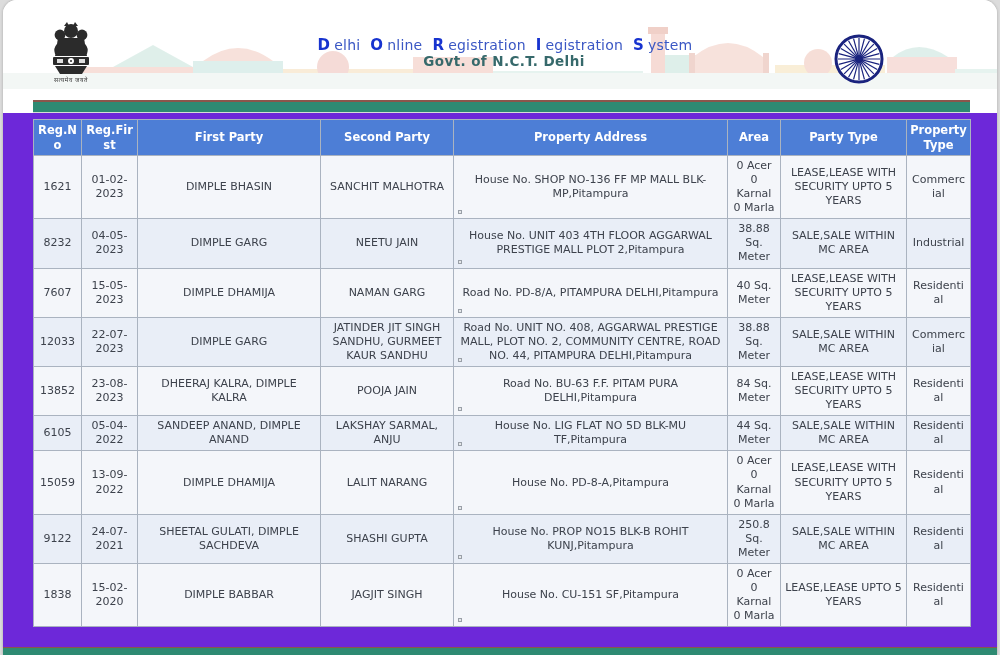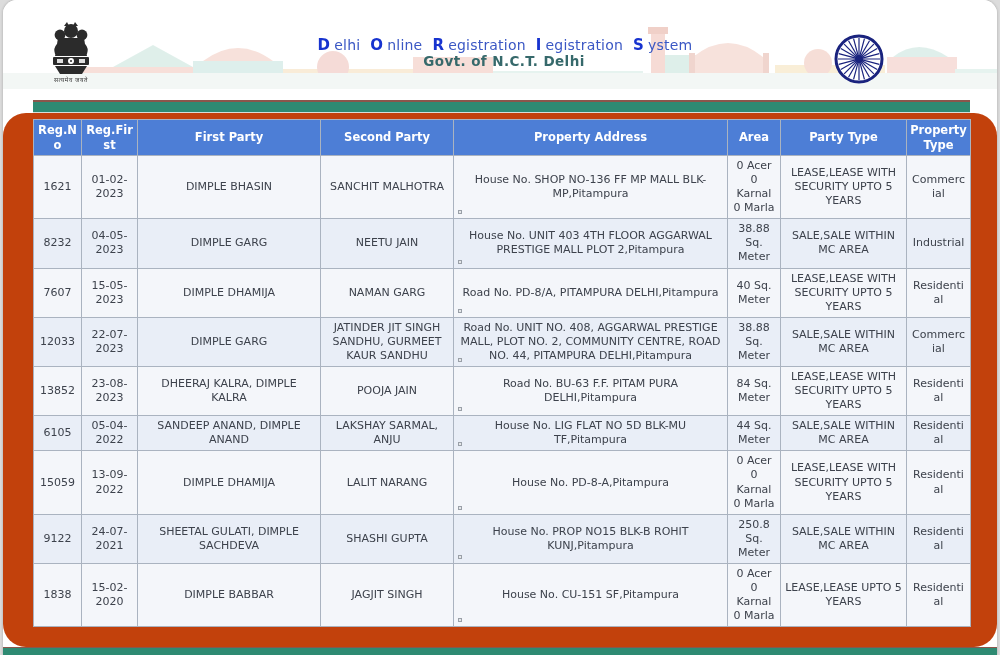--- a/index.html
+++ b/index.html
@@ -15,21 +15,21 @@
   .emblem { position:absolute; left:42px; top:22px; width:52px; height:66px; text-align:center; }
   .emblem svg { display:block; margin:0 auto; }
   .emblem-caption { font-size:6px; color:#333; letter-spacing:.5px; white-space:nowrap; }
   .chakra { position:absolute; right:112px; top:33px; width:52px; height:52px; }
 
   
   .bar-top { position:absolute; left:30px; right:27px; top:100px; height:13px; background:#2e8a72; border-top:2px solid #8a564b; border-bottom:1px solid #d8ddd8; }
   .bar-bottom { position:absolute; left:0; right:0; bottom:0; height:8px; background:#2e8a72; border-top:1px solid #8a564b; }
 
   
-  .content { position:absolute; left:0; right:0; top:113px; bottom:8px; background:#c2410c;border-radius:23px; }
+  .content { position:absolute; left:0; right:0; top:113px; bottom:8px; background:#6d28d9; }
   table.reg { border-collapse:collapse; table-layout:fixed; width:937px; margin:6px 0 0 30px; background:#f4f6fa; }
   table.reg th, table.reg td { border:1px solid #aab3c0; font-size:11px; color:#3d424c; text-align:center; vertical-align:middle; padding:3px 4px; line-height:1.28; word-wrap:break-word; }
   table.reg thead th { background:#4d7ed6; color:#ffffff; font-weight:bold; font-size:11.5px; height:36px; padding:2px 3px; }
   table.reg tbody tr:nth-child(odd) td { background:#f4f6fa; }
   table.reg tbody tr:nth-child(even) td { background:#e9eef7; }
   td.addr { position:relative; padding-bottom:10px; }
   .addr-marker { position:absolute; left:4px; bottom:4px; width:4px; height:4px; border:1px solid #9aa0a8; background:#e6e8ea; display:block; }
 </style>
 </head>
 <body>

